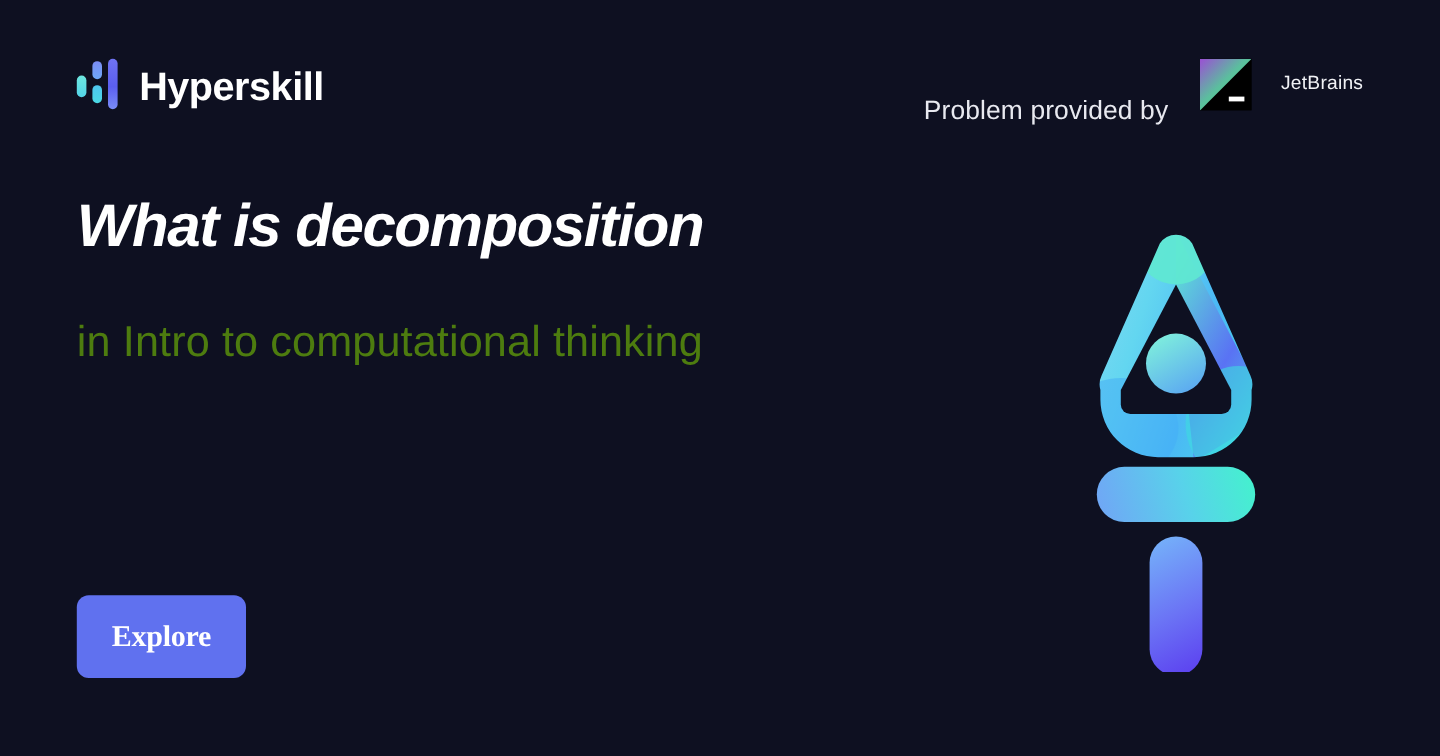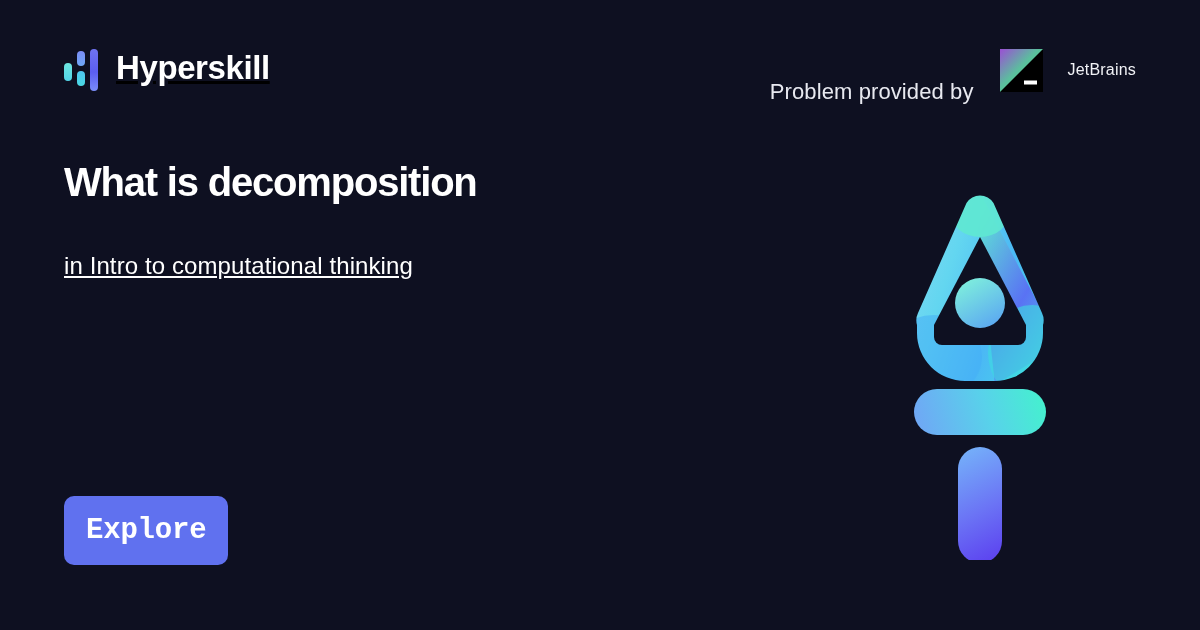--- a/index.html
+++ b/index.html
@@ -30,24 +30,23 @@
     display: flex;
     align-items: center;
     justify-content: space-between;
     padding: 0 64px 0 64px;
     box-sizing: border-box;
   }
 
   
   .brand {
     display: flex;
-    align-items: flex-start;
+    align-items: flex-end;
     gap: 16px;
     user-select: none;
-    text-decoration: underline;
   }
   .hs-mark {
     position: relative;
     width: 36px;
     height: 42px;
     flex: 0 0 auto;
   }
   .hs-bar {
     position: absolute;
     border-radius: 4px;
@@ -139,57 +138,57 @@
 
   
   .content {
     position: absolute;
     left: 64px;
     top: 160px;
     width: 780px;
   }
   .title {
     color: #ffffff;
-    font-size: 40px;
+    font-size: 50px;
     font-weight: bold;
     line-height: 1.12;
     letter-spacing: -1.2px;
     margin: 0;
     padding: 0;
+    font-style: italic;
   }
   .subtitle {
-    color: #ffffff;
-    font-size: 24px;
+    color: #4d7c0f;
+    font-size: 36px;
     font-weight: normal;
     line-height: 1.2;
     margin: 0;
     padding: 0;
     margin-top: 47px;
     letter-spacing: 0.1px;
-    text-decoration: underline;
   }
 
   
   .cta {
     position: absolute;
     left: 64px;
     top: 496px;
     display: inline-flex;
     align-items: center;
     justify-content: center;
     min-width: 141px;
     height: 69px;
     padding: 0 22px;
     box-sizing: border-box;
     background: #6071ef;
     border: none;
     border-radius: 10px;
     color: #ffffff;
-    font-family: Liberation Mono, monospace;
-    font-size: 29px;
+    font-family: Liberation Serif, serif;
+    font-size: 25px;
     font-weight: bold;
     letter-spacing: -0.2px;
     cursor: pointer;
   }
 
   
   .art {
     position: absolute;
     right: 140px;
     top: 185px;

